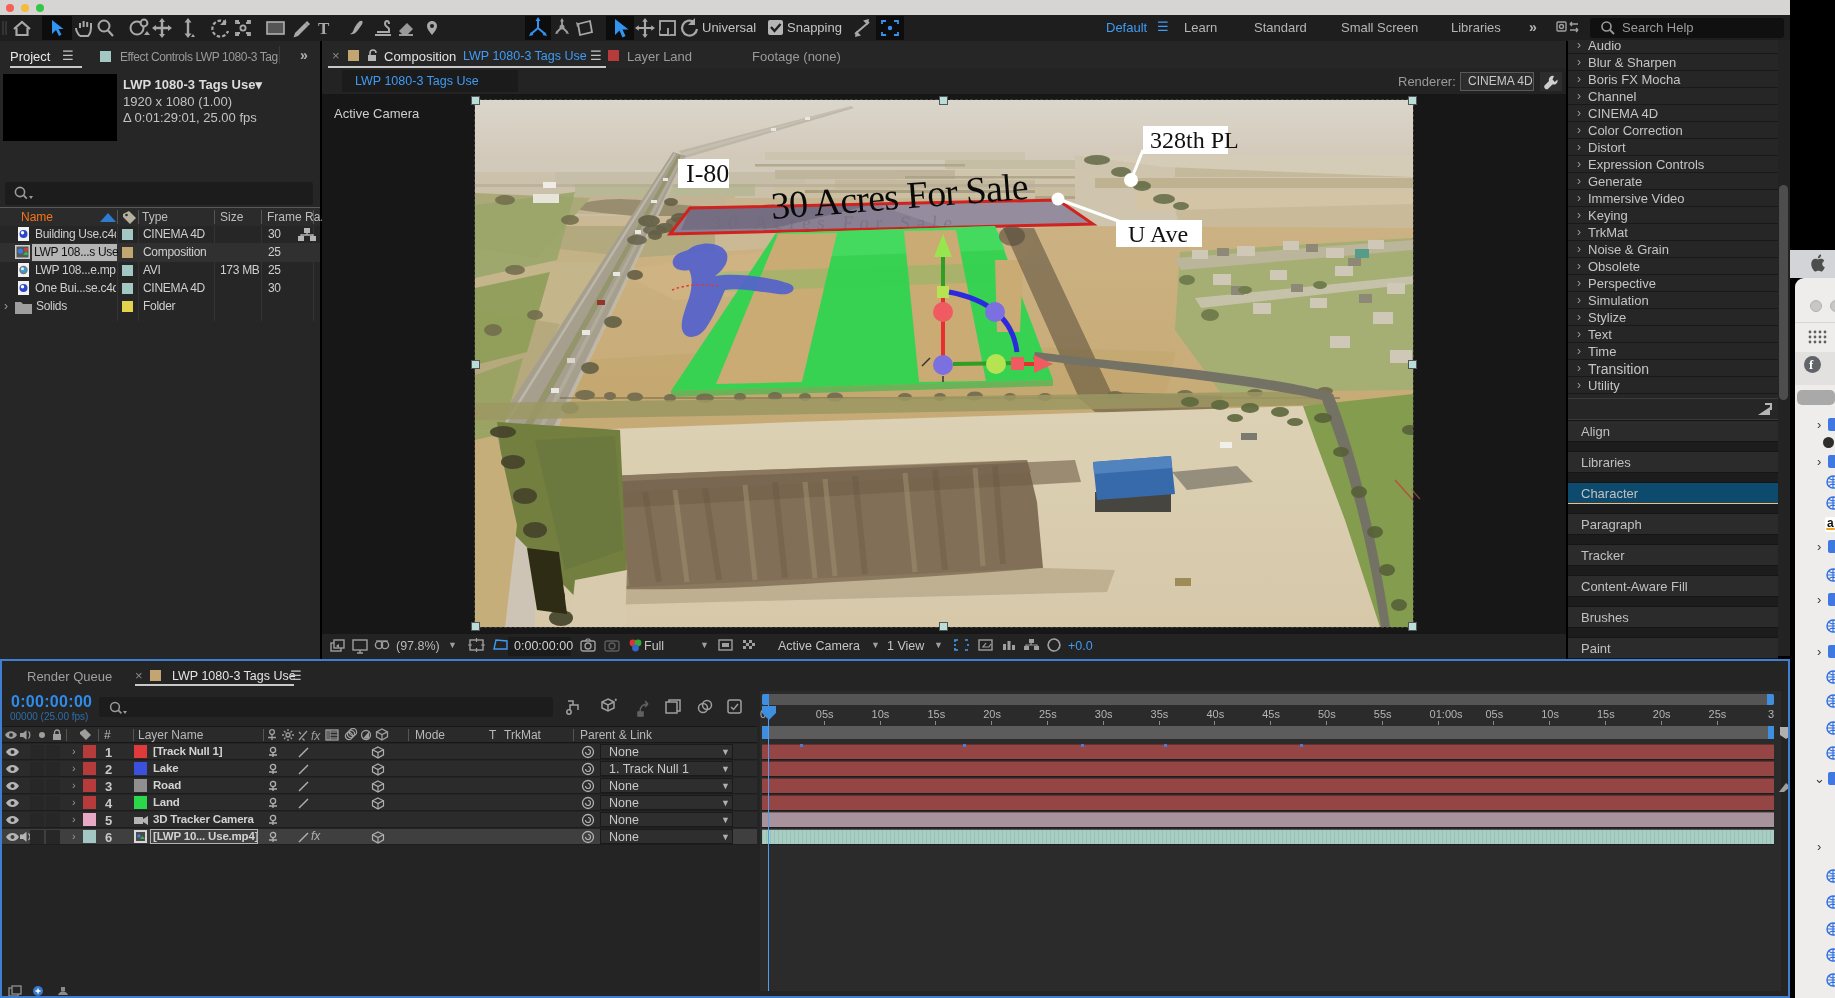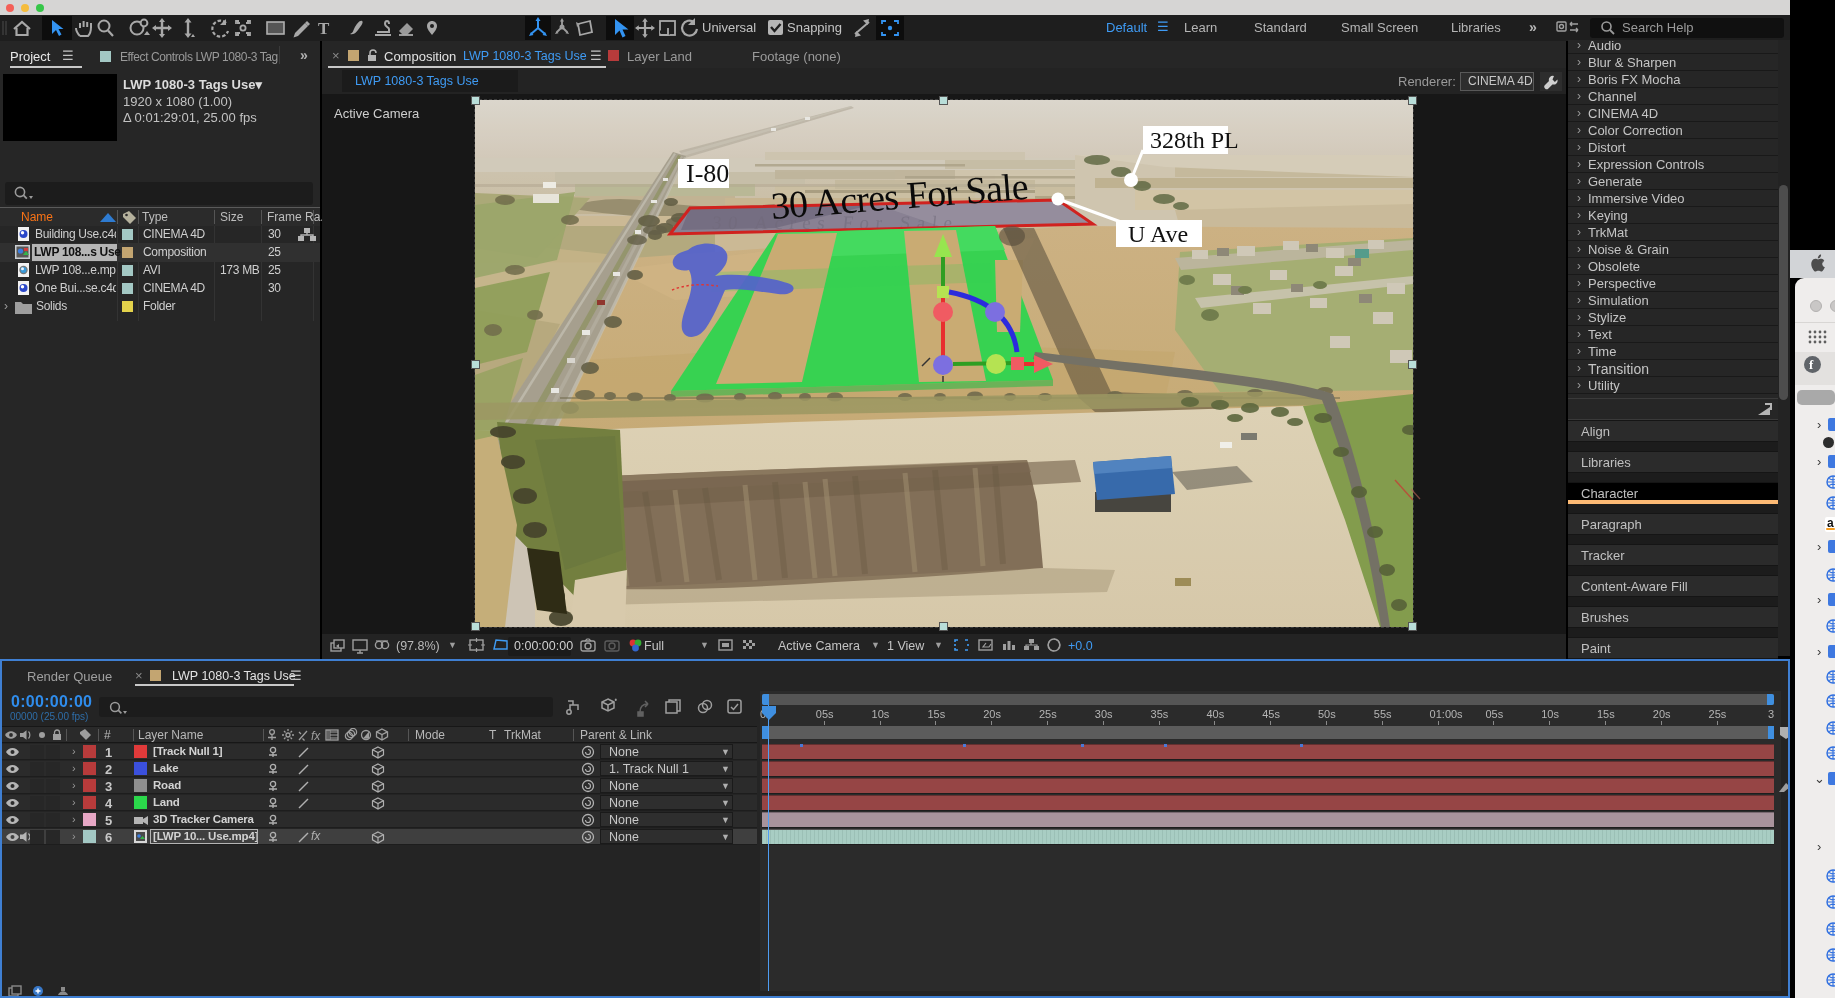--- a/index.html
+++ b/index.html
@@ -209,21 +209,21 @@
 
       <div class="abs" style="left:0;top:17px;width:320px;height:19px;background:#303030;"></div>
       <svg width="16" height="16" style="position:absolute;left:15px;top:19px;">
           <rect x="0" y="0" width="15" height="14" fill="#caced2"></rect>
           <rect x="1.5" y="1.5" width="12" height="11" fill="#585858"></rect>
           <circle cx="5.5" cy="6" r="2.6" fill="#3a7de0"></circle>
           <path d="M8 10l3-4 3 4z" fill="#35b54a"></path>
           <rect x="9" y="3" width="4" height="3" fill="#d23b3b"></rect>
         </svg>
       <div class="abs" style="left:32px;top:18px;width:85px;height:17px;background:#b5b5b5;"></div>
-      <div class="txt" style="left:34px;top:19px;color:#111;font-weight:bold;">LWP 108...s Use</div>
+      <div class="txt" style="left:34px;top:19px;color:#111;font-weight:normal;">LWP 108...s Use</div>
       <div class="abs" style="left:122px;top:21px;width:11px;height:11px;background:#c3a571;"></div>
       <div class="txt" style="left:143px;top:19px;">Composition</div>
       <div class="txt" style="left:268px;top:19px;">25</div>
 
       <svg width="14" height="16" style="position:absolute;left:17px;top:37px;">
           <rect x="1" y="0" width="11" height="14" fill="#f2f2f2"></rect>
           <circle cx="6.5" cy="7" r="4.2" fill="#777"></circle>
           <circle cx="6.5" cy="7" r="3" fill="#3a9ad9"></circle>
           <circle cx="5.5" cy="5.7" r="1.5" fill="#e8f4ff"></circle>
         </svg>
@@ -808,21 +808,21 @@
 
     <div id="fxstack">
         <div class="abs" style="left:0;top:380px;width:210px;height:22px;background:#2b2b2b;border-top:1px solid #151515;border-bottom:1px solid #151515;">
           <span class="txt" style="left:13px;top:3px;font-size:13px;color:#c0c0c0;">Align</span>
         </div>
         <div class="abs" style="left:0;top:402px;width:210px;height:9px;background:#1c1c1c;"></div>
         <div class="abs" style="left:0;top:411px;width:210px;height:22px;background:#2b2b2b;border-top:1px solid #151515;border-bottom:1px solid #151515;">
           <span class="txt" style="left:13px;top:3px;font-size:13px;color:#c0c0c0;">Libraries</span>
         </div>
         <div class="abs" style="left:0;top:433px;width:210px;height:9px;background:#1c1c1c;"></div>
-        <div class="abs" style="left:0;top:442px;width:210px;height:22px;background:#000000;border-top:1px solid #151515;border-bottom:4px solid #fdba74;">
+        <div class="abs" style="left:0;top:442px;width:210px;height:22px;background:#0c4a6e;border-top:1px solid #151515;border-bottom:1px solid #fdba74;">
           <span class="txt" style="left:13px;top:3px;font-size:13px;color:#c0c0c0;">Character</span>
         </div>
         <div class="abs" style="left:0;top:464px;width:210px;height:9px;background:#1c1c1c;"></div>
         <div class="abs" style="left:0;top:473px;width:210px;height:22px;background:#2b2b2b;border-top:1px solid #151515;border-bottom:1px solid #151515;">
           <span class="txt" style="left:13px;top:3px;font-size:13px;color:#c0c0c0;">Paragraph</span>
         </div>
         <div class="abs" style="left:0;top:495px;width:210px;height:9px;background:#1c1c1c;"></div>
         <div class="abs" style="left:0;top:504px;width:210px;height:22px;background:#2b2b2b;border-top:1px solid #151515;border-bottom:1px solid #151515;">
           <span class="txt" style="left:13px;top:3px;font-size:13px;color:#c0c0c0;">Tracker</span>
         </div>

